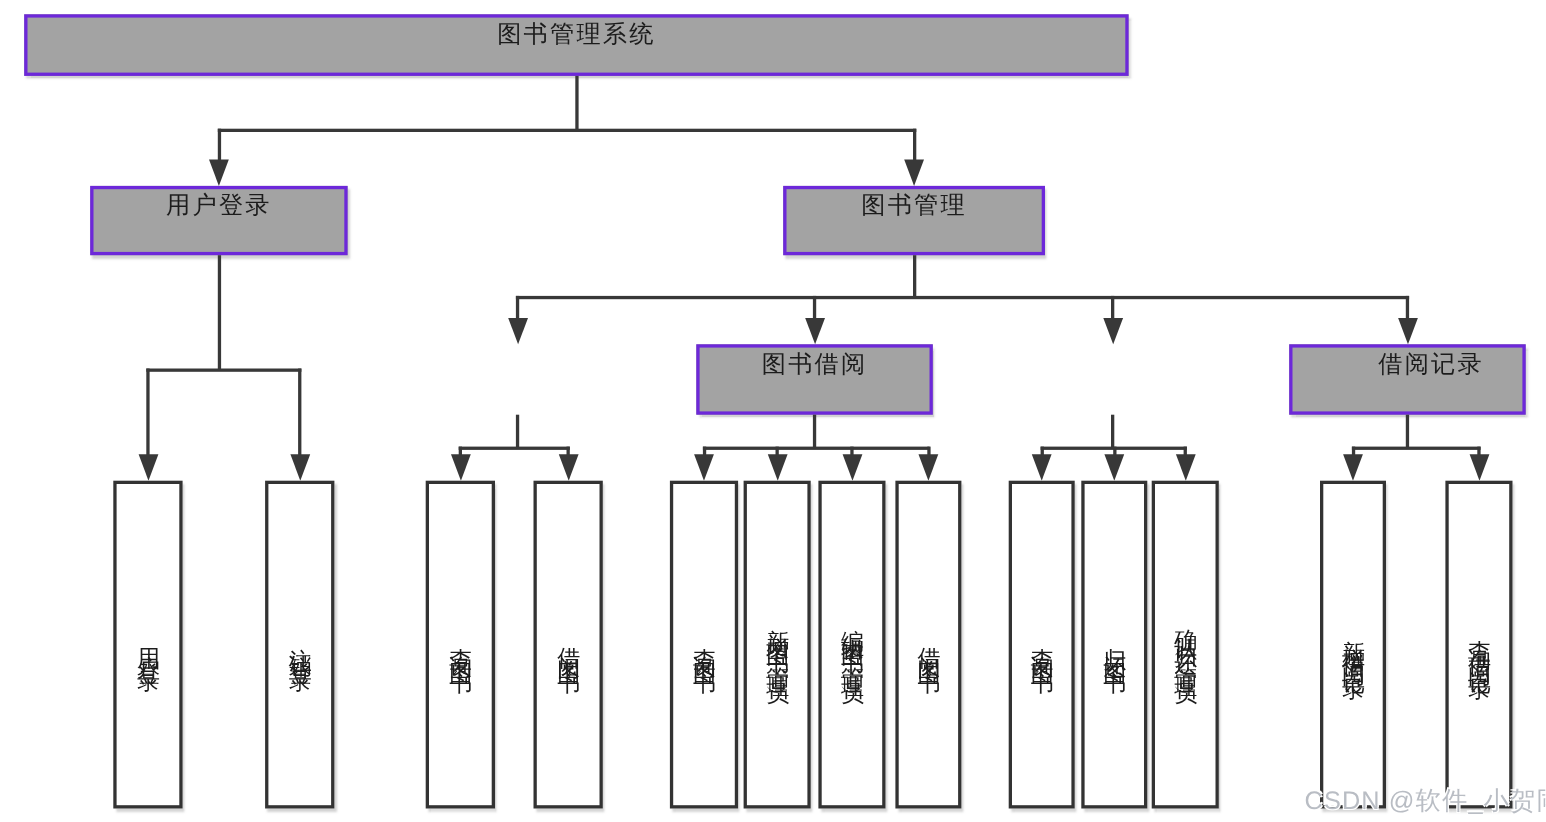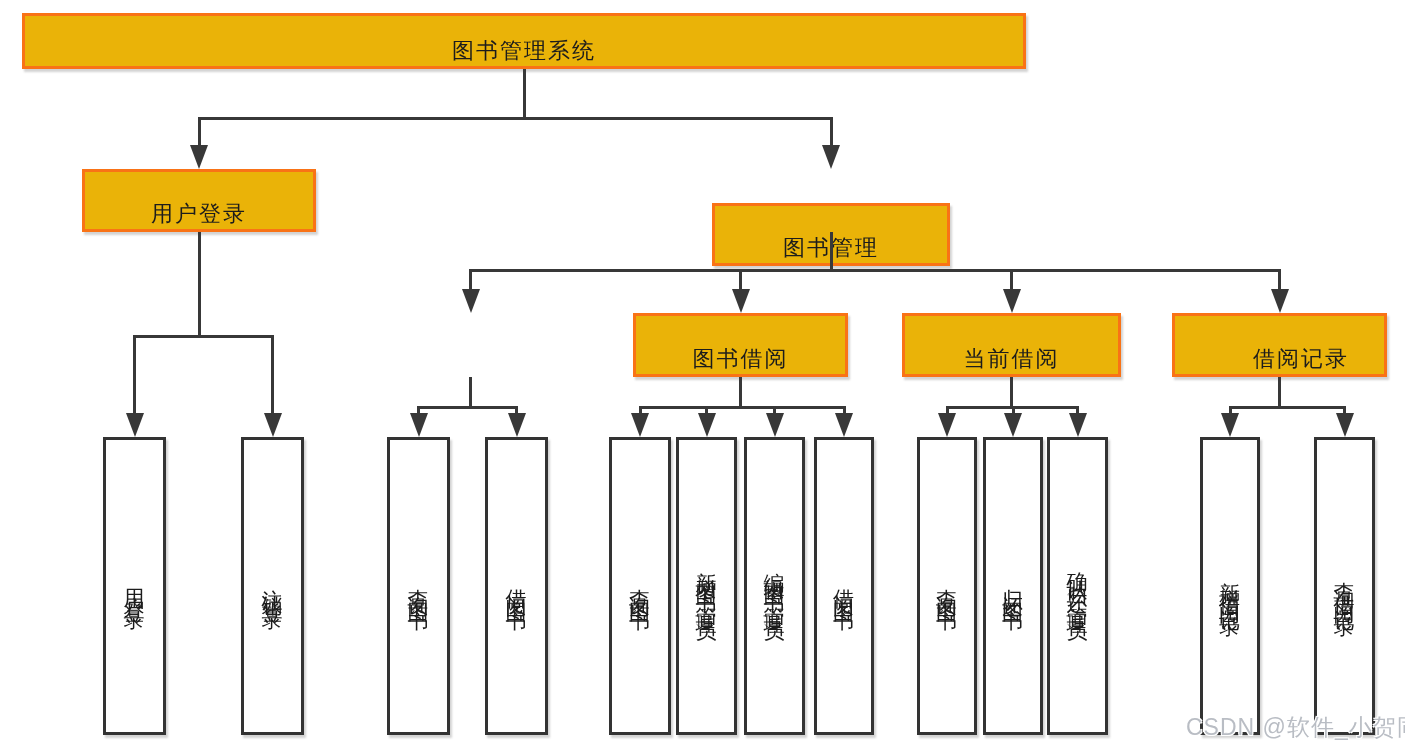--- a/index.html
+++ b/index.html
@@ -9,24 +9,24 @@
     height: 747px;
     background: #ffffff;
     font-family: "Liberation Sans", sans-serif;
     color: #1c1c1c;
     overflow: hidden;
   }
   
   .hbox {
     position: absolute;
     box-sizing: border-box;
-    border: 3px solid #f97316;
-    background: #eab308;
+    border: 3px solid #6d28d9;
+    background: #a3a3a3;
     display: flex;
-    align-items: flex-end;
+    align-items: flex-start;
     justify-content: center;
     box-shadow: 2px 3px 2px rgba(130,130,130,0.35);
   }
   .hbox .hlabel {
     font-size: 22px;
     letter-spacing: 2px;
     color: #1c1c1c;
     white-space: nowrap;
   }
   
@@ -91,21 +91,21 @@
   <div class="vline" style="left:523px; top:69px; height:49px;"></div>
   <div class="hline" style="left:198px; top:117px; width:635px;"></div>
   <div class="vline" style="left:198px; top:117px; height:30px;"></div>
   <div class="arr" style="left:190px; top:145px;"></div>
   <div class="vline" style="left:830px; top:117px; height:30px;"></div>
   <div class="arr" style="left:822px; top:145px;"></div>
 
   <div class="hbox" style="left:82px; top:169px; width:234px; height:63px;">
     <span class="hlabel">用户登录</span>
   </div>
-  <div class="hbox" style="left:712px; top:169px; width:238px; height:63px;margin-top:34px;">
+  <div class="hbox" style="left:712px; top:169px; width:238px; height:63px;">
     <span class="hlabel">图书管理</span>
   </div>
 
   <div class="vline" style="left:198px; top:232px; height:104px;"></div>
   <div class="hline" style="left:133px; top:335px; width:141px;"></div>
   <div class="vline" style="left:133px; top:335px; height:80px;"></div>
   <div class="arr" style="left:126px; top:413px;"></div>
   <div class="vline" style="left:271px; top:335px; height:80px;"></div>
   <div class="arr" style="left:264px; top:413px;"></div>
 
@@ -116,23 +116,20 @@
   <div class="vline" style="left:739px;  top:269px; height:22px;"></div>
   <div class="arr" style="left:732px;  top:289px;"></div>
   <div class="vline" style="left:1010px; top:269px; height:22px;"></div>
   <div class="arr" style="left:1003px; top:289px;"></div>
   <div class="vline" style="left:1278px; top:269px; height:22px;"></div>
   <div class="arr" style="left:1271px; top:289px;"></div>
 
   <div class="hbox" style="left:633px; top:313px; width:215px; height:64px;">
     <span class="hlabel">图书借阅</span>
   </div>
-  <div class="hbox" style="left:902px; top:313px; width:219px; height:64px;">
-    <span class="hlabel">当前借阅</span>
-  </div>
   <div class="hbox" style="left:1172px; top:313px; width:215px; height:64px;padding-left:43px;">
     <span class="hlabel">借阅记录</span>
   </div>
 
   <div class="vline" style="left:469px; top:377px; height:30px;"></div>
   <div class="hline" style="left:417px; top:406px; width:101px;"></div>
   <div class="vline" style="left:417px; top:406px; height:10px;"></div>
   <div class="arr" style="left:410px; top:413px;"></div>
   <div class="vline" style="left:515px; top:406px; height:10px;"></div>
   <div class="arr" style="left:508px; top:413px;"></div>

